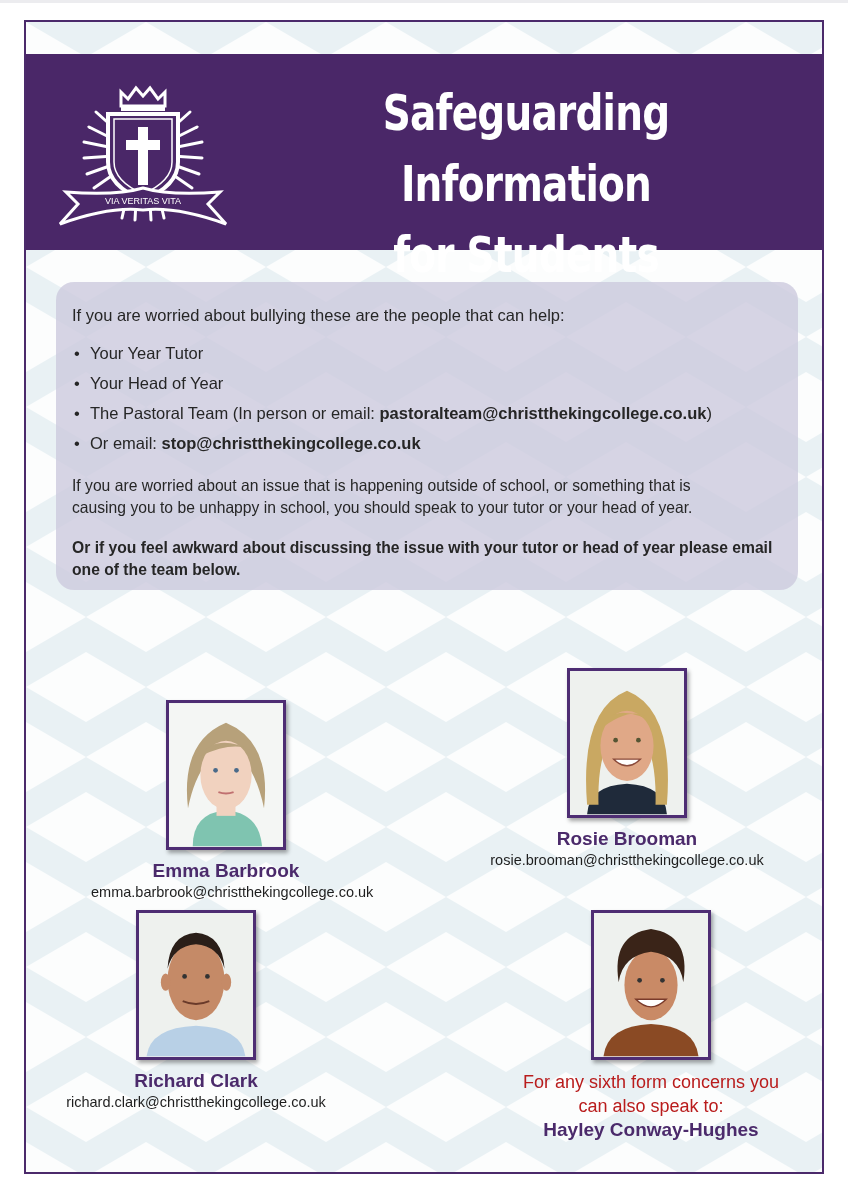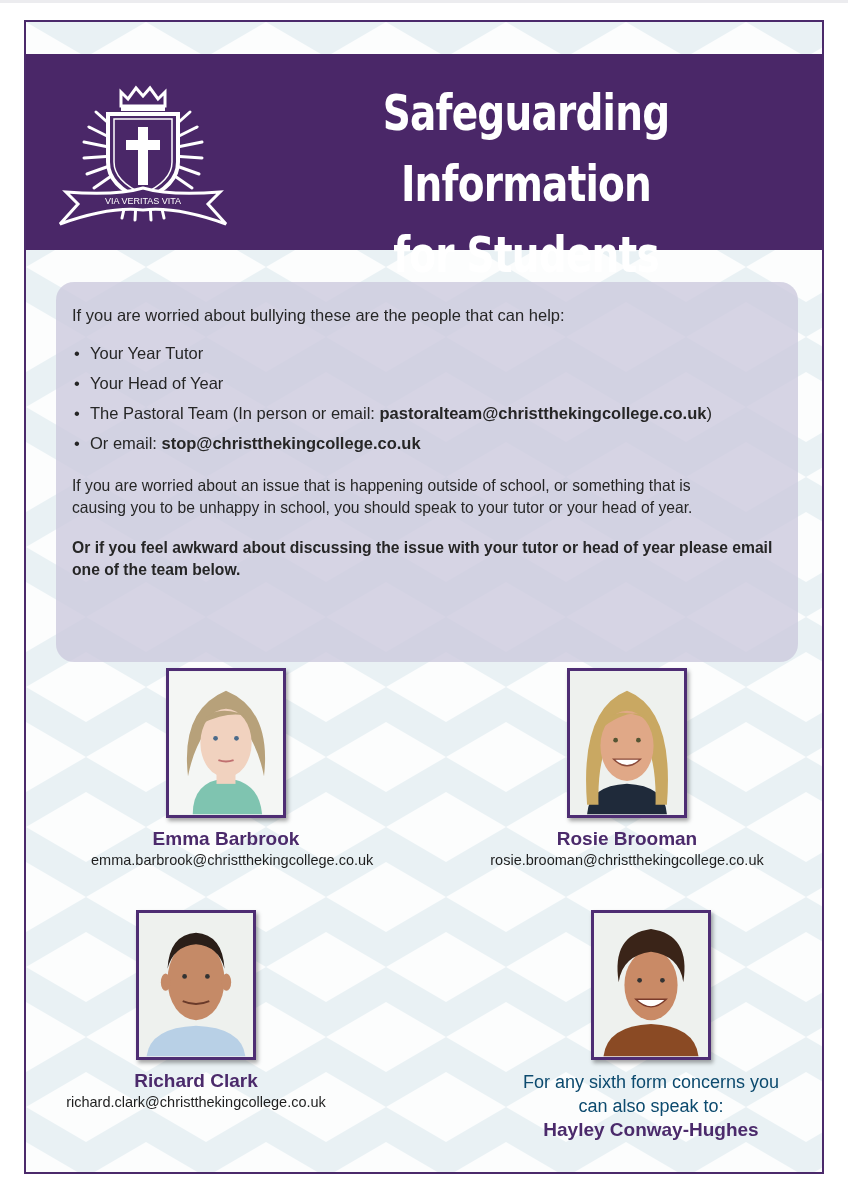--- a/index.html
+++ b/index.html
@@ -23,21 +23,21 @@
   .logo { position: absolute; left: 30px; top: 28px; width: 175px; height: 145px; }
   .title {
     position: absolute; left: 210px; top: 24px; width: 580px;
     text-align: center; color: #ffffff;
     font-family: "DejaVu Sans", sans-serif; font-weight: bold;
     font-size: 50px; line-height: 71px; letter-spacing: -1px;
     transform: scaleX(0.78); transform-origin: center top;
   }
 
   .info-box {
-    position: absolute; left: 30px; top: 260px; width: 742px; height: 380px;
+    position: absolute; left: 30px; top: 260px; width: 742px; height: 308px;
     background: rgba(205, 202, 222, 0.82);
     border-radius: 18px;
     padding: 22px 16px 0 16px;
     color: #262626;
     font-size: 16.5px;
   }
   .info-box p { line-height: 22px; }
   .intro { margin-bottom: 12px; }
   .help-list { list-style: none; margin-bottom: 16px; }
   .help-list li { line-height: 30px; padding-left: 18px; position: relative; }
@@ -48,21 +48,21 @@
 
   .staff { position: absolute; text-align: center; }
   .photo {
     width: 120px; height: 150px; border: 3px solid #4e2d73;
     margin: 0 auto; box-shadow: 2px 3px 4px rgba(0,0,0,0.35);
     background: #eef1ef; position: relative; overflow: hidden;
   }
   .photo svg { display: block; width: 100%; height: 100%; }
   .name { color: #4b2a6b; font-weight: bold; font-size: 19px; line-height: 22px; margin-top: 10px; white-space: nowrap; }
   .email { color: #1e1e1e; font-size: 14.5px; line-height: 20px; white-space: nowrap; }
-  .sixth-note { color: #0c4a6e; font-size: 18px; line-height: 24px; margin-top: 10px; }
+  .sixth-note { color: #b91c1c; font-size: 18px; line-height: 24px; margin-top: 10px; }
   .sixth-note + .name { margin-top: 1px; text-align: center; }
 </style>
 </head>
 <body>
 
 <div class="topline"></div>
 
 <div class="page">
 
   <svg class="pattern" viewBox="0 0 796 1150" preserveAspectRatio="none">
@@ -126,21 +126,21 @@
     <ul class="help-list">
       <li><span class="bullet">•</span><span>Your Year Tutor</span></li>
       <li><span class="bullet">•</span><span>Your Head of Year</span></li>
       <li><span class="bullet">•</span><span>The Pastoral Team (In person or email: </span><span class="bold">pastoralteam@christthekingcollege.co.uk</span><span>)</span></li>
       <li><span class="bullet">•</span><span>Or email: </span><span class="bold">stop@christthekingcollege.co.uk</span></li>
     </ul>
     <p class="para2">If you are worried about an issue that is happening outside of school, or something that is causing you to be unhappy in school, you should speak to your tutor or your head of year.</p>
     <p class="para3">Or if you feel awkward about discussing the issue with your tutor or head of year please email one of the team below.</p>
   </div>
 
-  <div class="staff" style="left:65px; top:646px; width:270px;">
+  <div class="staff" style="left:65px; top:678px; width:270px;">
     <div class="photo">
       <svg viewBox="0 0 120 150">
         <rect width="120" height="150" fill="#f4f6f4"></rect>
         <path d="M25 150 Q25 115 60 112 Q95 115 98 150 Z" fill="#7fc4b0"></path>
         <path d="M20 110 Q12 40 60 20 Q108 40 100 110 Q90 60 60 45 Q30 60 20 110 Z" fill="#b7a17a"></path>
         <ellipse cx="60" cy="75" rx="27" ry="36" fill="#f1d2bf"></ellipse>
         <rect x="50" y="100" width="20" height="18" fill="#f1d2bf"></rect>
         <path d="M33 55 Q50 30 88 50 Q70 38 33 55 Z" fill="#b7a17a"></path>
         <circle cx="49" cy="70" r="2.5" fill="#4a6a8a"></circle>
           <circle cx="71" cy="70" r="2.5" fill="#4a6a8a"></circle>

